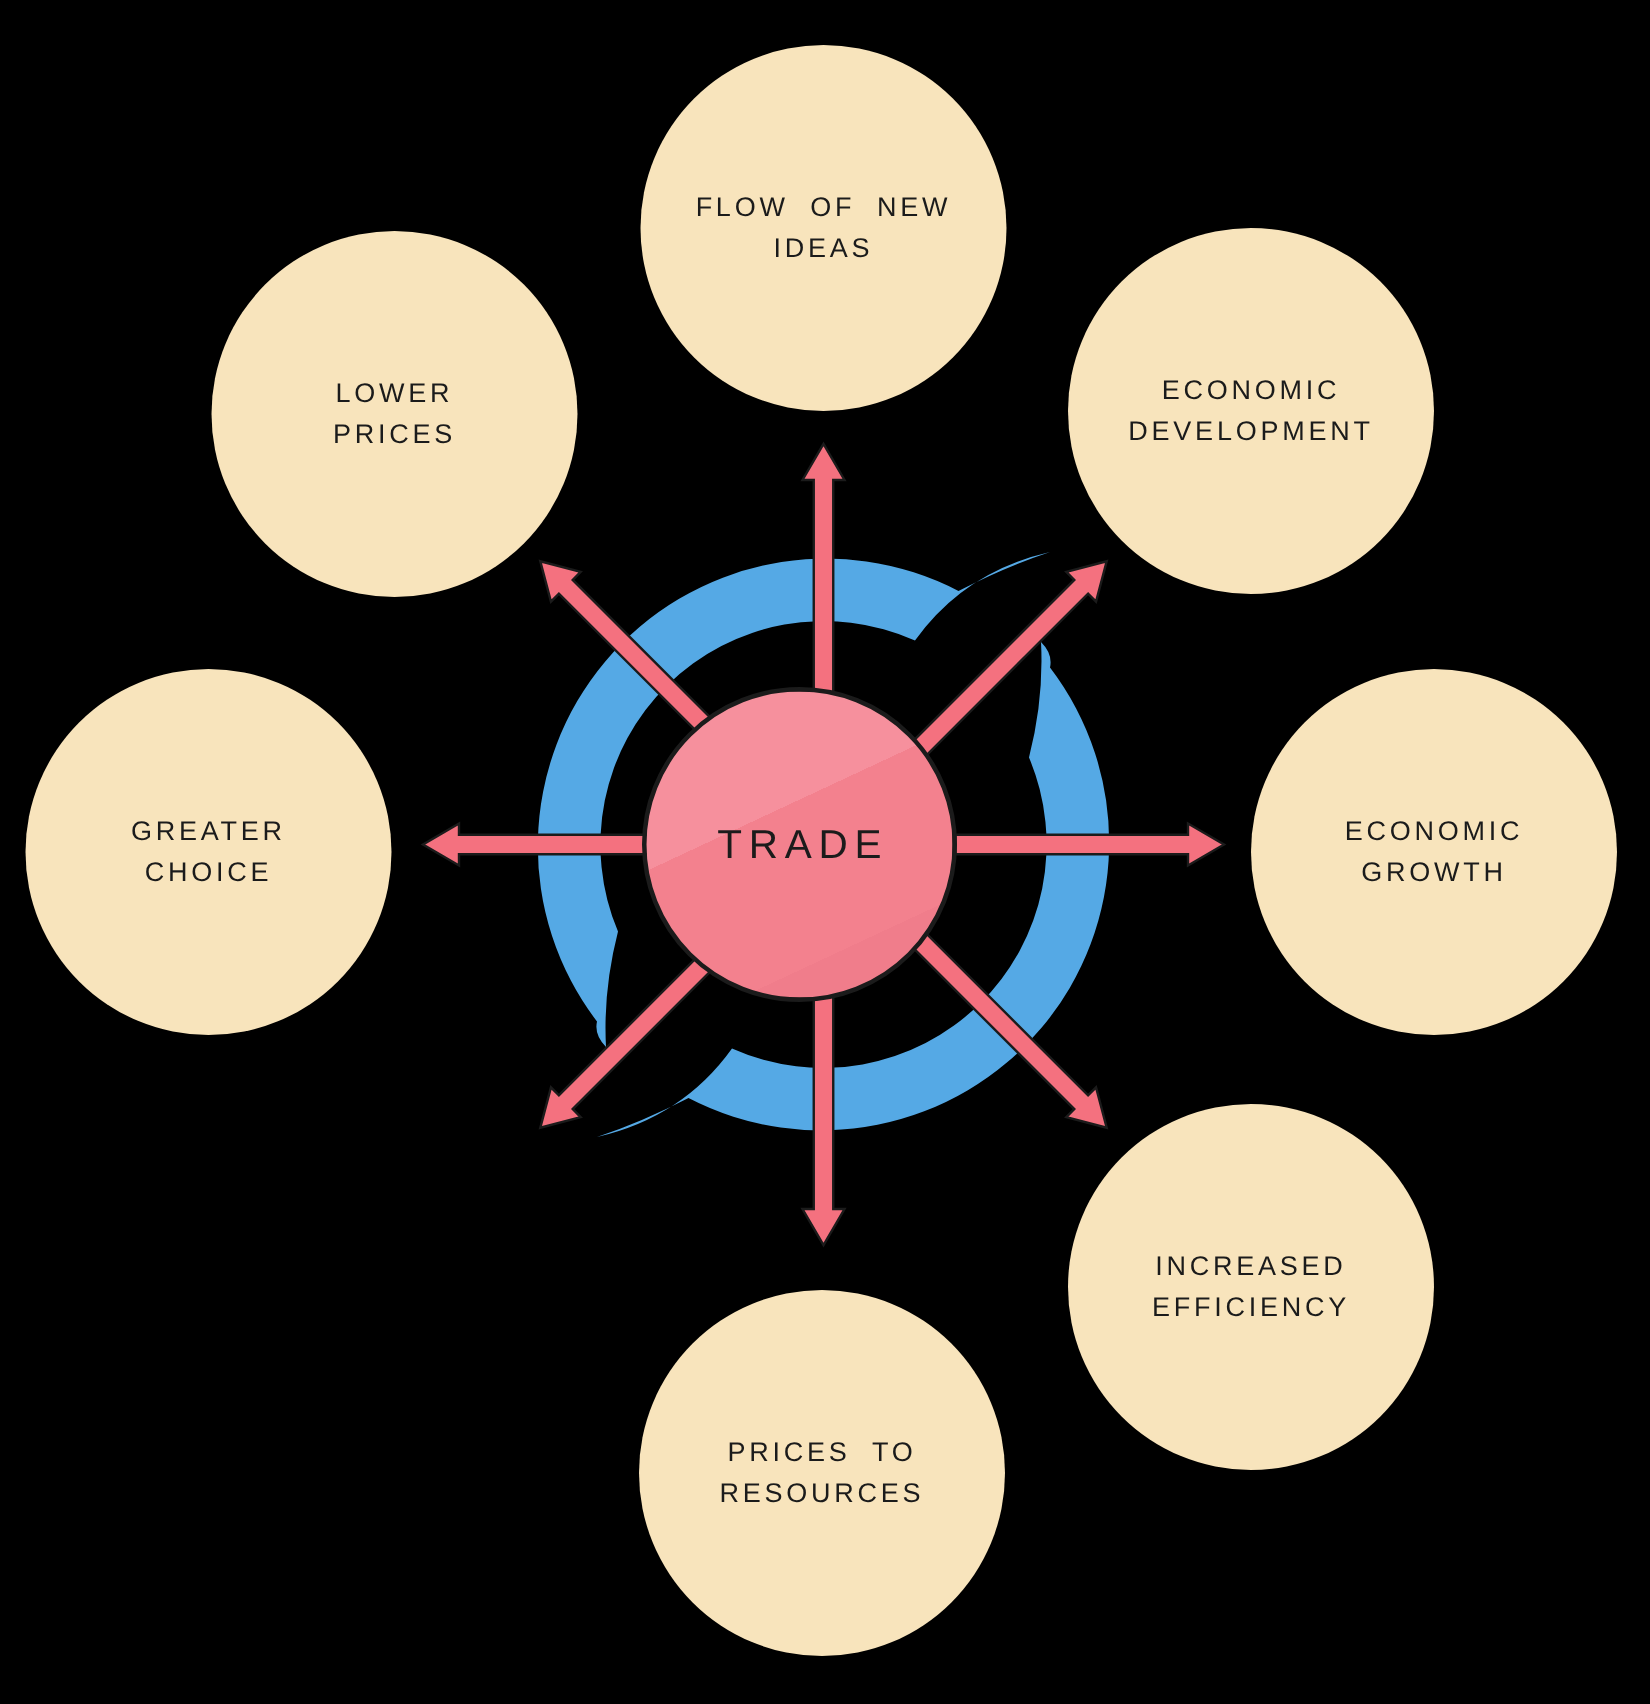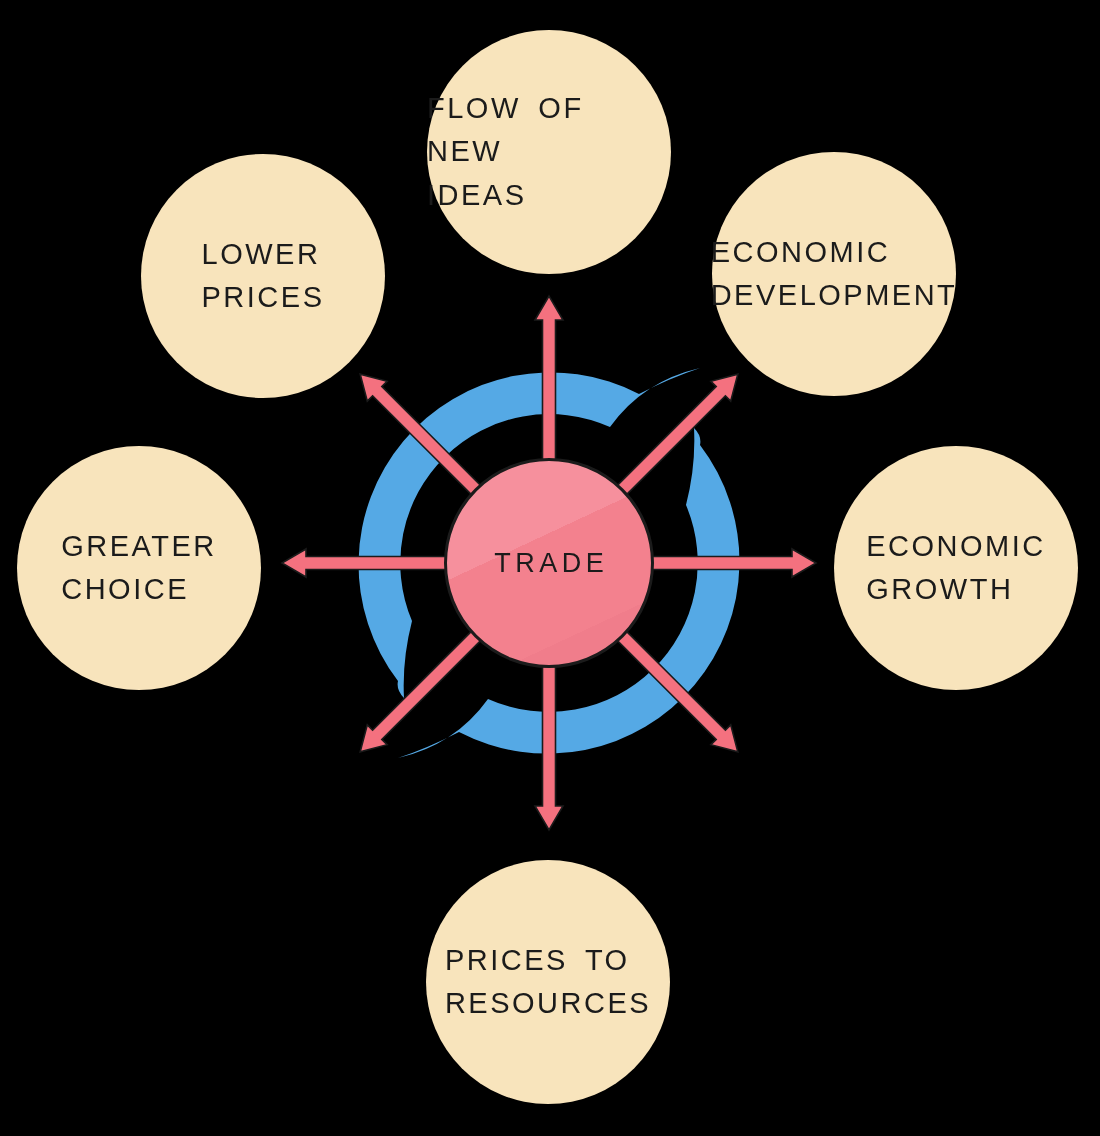--- a/index.html
+++ b/index.html
@@ -30,21 +30,21 @@
     stroke:none;
   }
   .radial-arrow{
     fill:var(--arrow);
     stroke:var(--ink);
     stroke-width:1.6;
     stroke-linejoin:miter;
   }
   .center-node{
     position:absolute;
-    left:444px;top:458px;
+    left:428px;top:458px;
     width:210px;height:210px;
     border-radius:50%;
     background:linear-gradient(155deg, var(--center-fill-light) 0 40%, var(--center-fill) 40% 78%, #F07D8B 78%);
     border:3px solid var(--ink);
     display:flex;align-items:center;justify-content:center;
   }
   .center-label{
     font-size:27px;
     letter-spacing:4.5px;
     text-indent:4.5px;
@@ -52,25 +52,26 @@
     text-align:center;
   }
   .node{
     position:absolute;
     width:244px;height:244px;
     border-radius:50%;
     background:var(--node-fill);
     display:flex;align-items:center;justify-content:center;
   }
   .node-label{
-    font-size:29px;
+    font-size:18px;
     letter-spacing:2.5px;
     word-spacing:7px;
     line-height:1.5;
     color:var(--ink);
+    text-align:center;
     white-space:pre-line;
   }
   
   .pos-flow          {left:427px;top:30px;}
   .pos-development   {left:712px;top:152px;}
   .pos-growth        {left:834px;top:446px;}
   .pos-efficiency    {left:712px;top:736px;}
   .pos-resources     {left:426px;top:860px;}
   .pos-cooperation   {left:134px;top:730px;}
   .pos-choice        {left:17px;top:446px;}
@@ -119,20 +120,24 @@
 IDEAS</span>
   </div>
   <div class="node pos-development">
     <span class="node-label">ECONOMIC
 DEVELOPMENT</span>
   </div>
   <div class="node pos-growth">
     <span class="node-label">ECONOMIC
 GROWTH</span>
   </div>
+  <div class="node pos-efficiency">
+    <span class="node-label">INCREASED
+EFFICIENCY</span>
+  </div>
   <div class="node pos-resources">
     <span class="node-label">PRICES TO
 RESOURCES</span>
   </div>
   <div class="node pos-choice">
     <span class="node-label">GREATER
 CHOICE</span>
   </div>
   <div class="node pos-prices">
     <span class="node-label">LOWER

